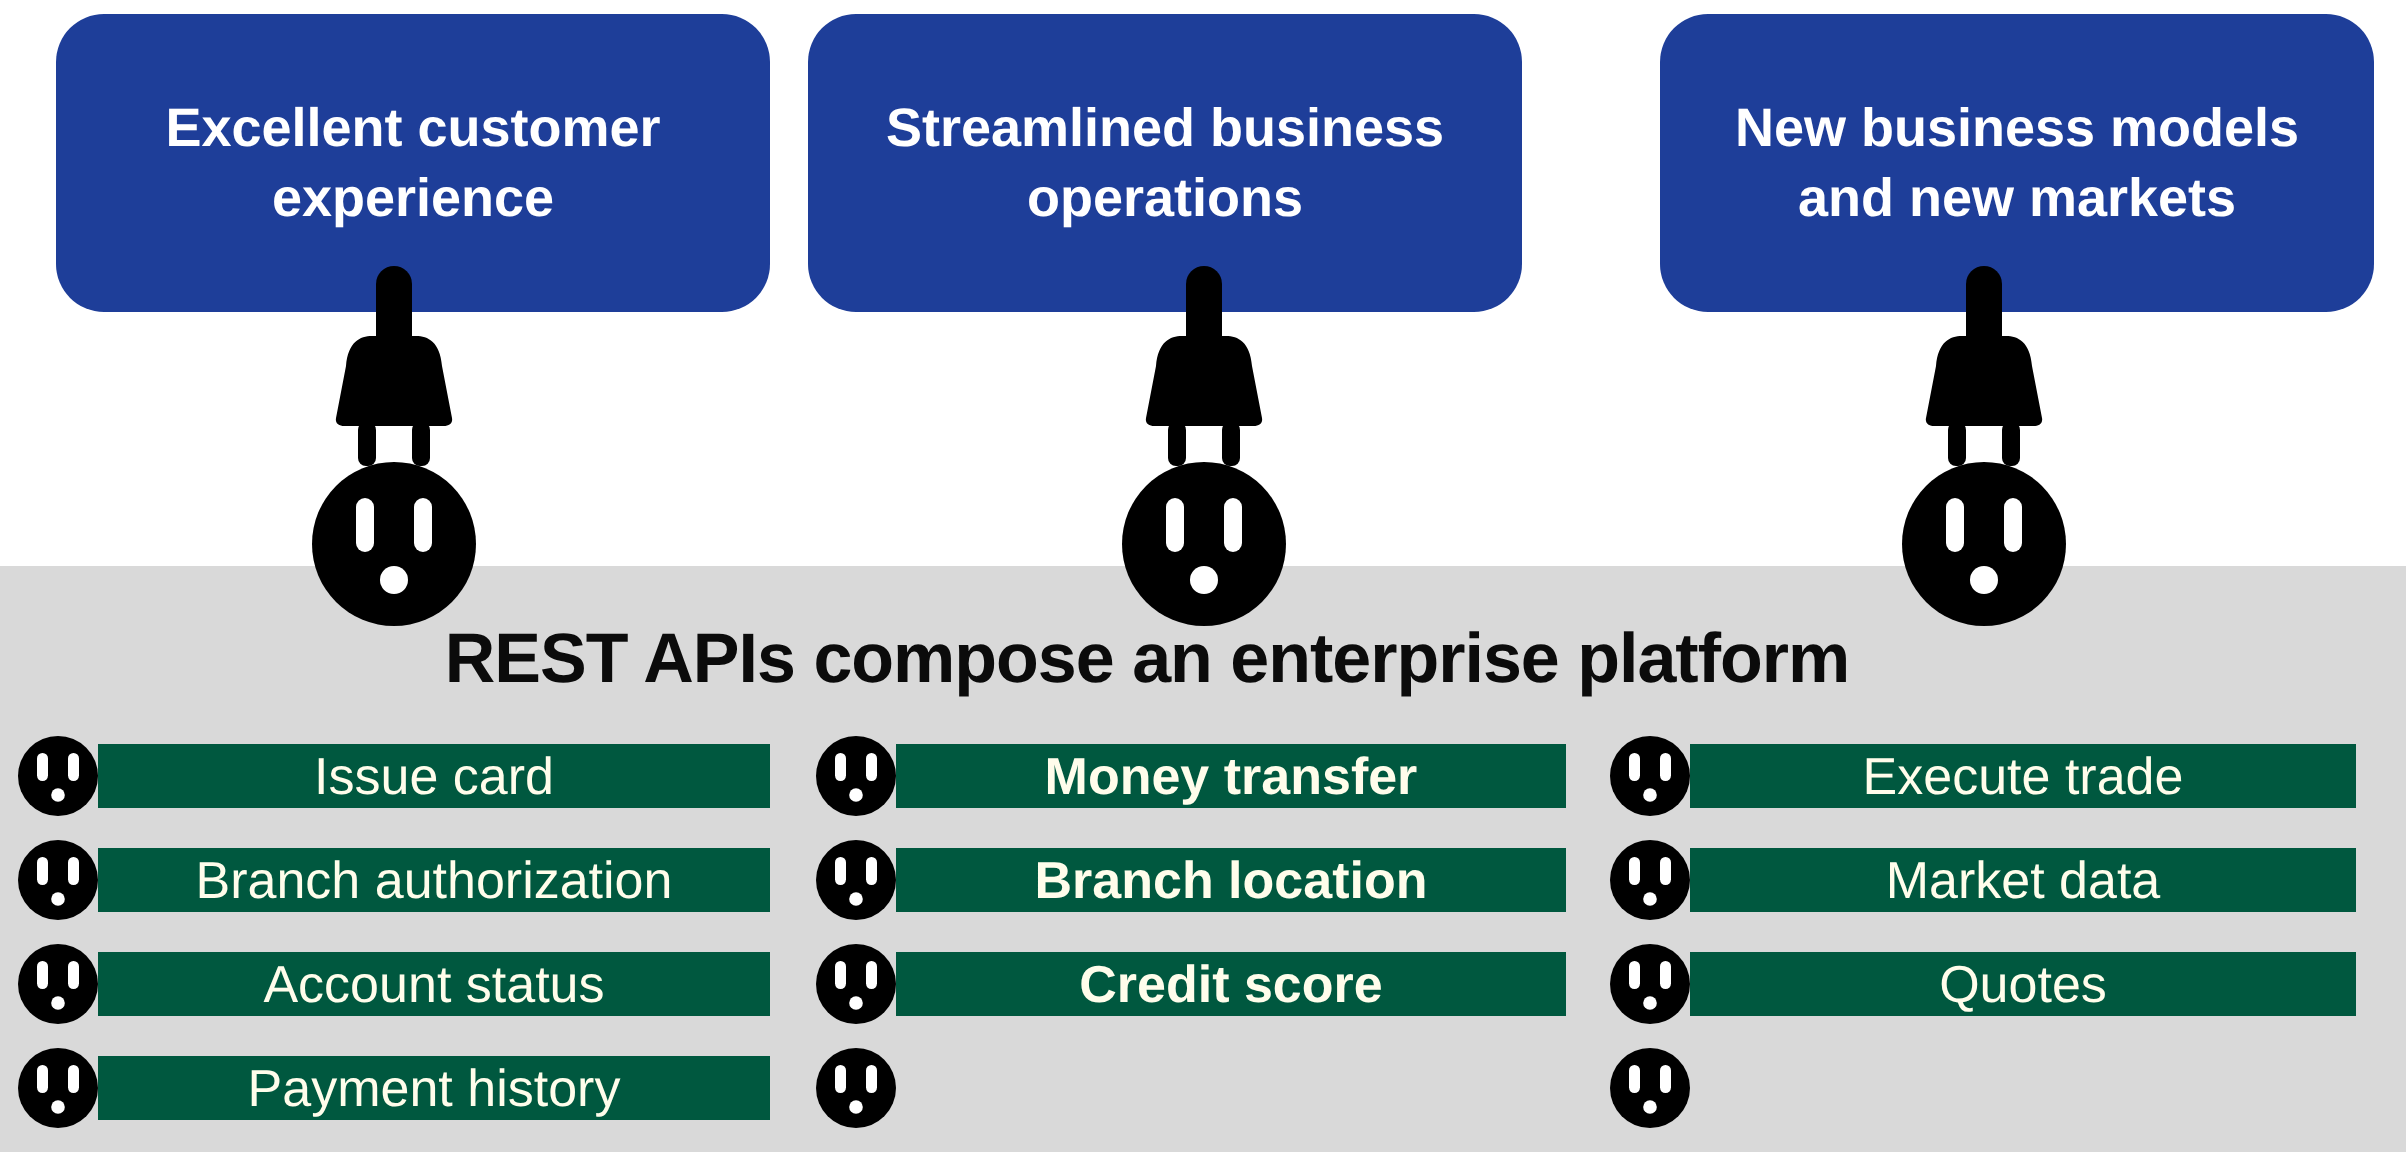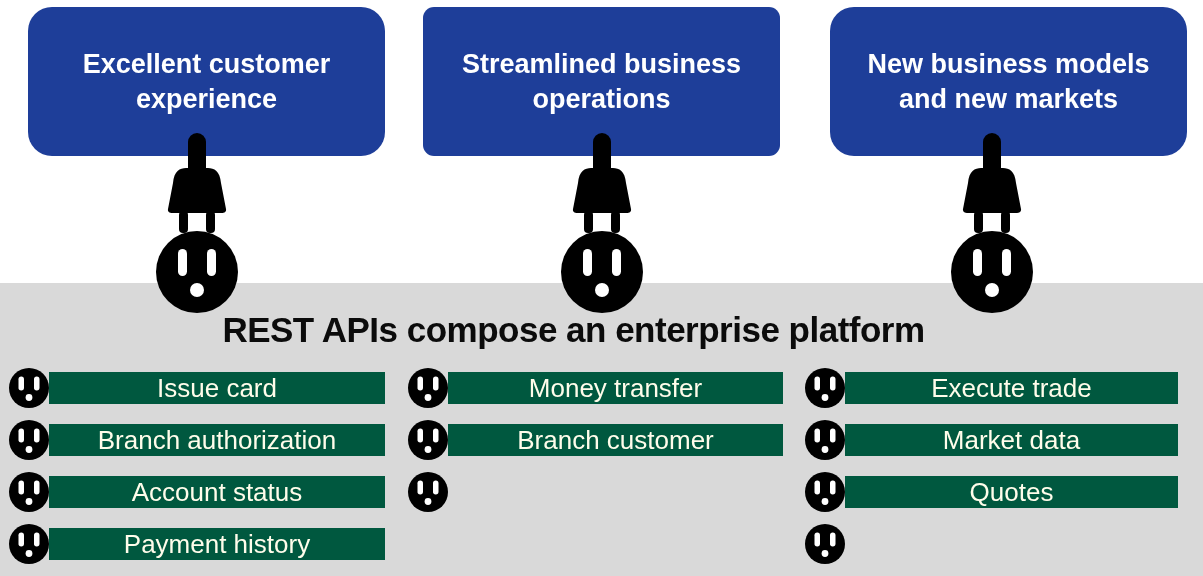--- a/index.html
+++ b/index.html
@@ -36,21 +36,21 @@
     text-align: center;
   }
   .benefit-box .benefit-label {
     color: #ffffff;
     font-weight: bold;
     font-size: 27px;
     line-height: 1.26;
     white-space: pre-line;
   }
   .benefit-1 { left: 28px; }
-  .benefit-2 { left: 423px; border-radius: 11px; }
+  .benefit-2 { left: 404px; }
   .benefit-3 { left: 818px; margin-left: 12px; }
 
   
   .connector {
     position: absolute;
     top: 133px;
     width: 90px;
     height: 180px;
   }
   .connector-1 { left: 152px; }
@@ -73,21 +73,21 @@
 
   
   .api-column {
     position: absolute;
     top: 368px;
     display: flex;
     flex-direction: column;
     gap: 12px;
   }
   .api-col-1 { left: 9px;   width: 376px; }
-  .api-col-2 { left: 408px; width: 375px; }
+  .api-col-2 { left: 408px; width: 375px; font-weight: bold; }
   .api-col-3 { left: 805px; width: 373px; }
 
   .api-row {
     display: flex;
     align-items: center;
     height: 40px;
   }
   .outlet-sm {
     width: 40px;
     height: 40px;
@@ -205,21 +205,29 @@
         </svg>
       <div class="api-bar">
           <span class="api-label">Money transfer</span>
         </div>
     </div>
     <div class="api-row">
       <svg class="outlet-sm" viewBox="0 0 40 40">
           <use href="#outlet-small-shape"></use>
         </svg>
       <div class="api-bar">
-          <span class="api-label">Branch customer</span>
+          <span class="api-label">Branch location</span>
+        </div>
+    </div>
+    <div class="api-row">
+      <svg class="outlet-sm" viewBox="0 0 40 40">
+          <use href="#outlet-small-shape"></use>
+        </svg>
+      <div class="api-bar">
+          <span class="api-label">Credit score</span>
         </div>
     </div>
     <div class="api-row">
       <svg class="outlet-sm" viewBox="0 0 40 40">
           <use href="#outlet-small-shape"></use>
         </svg>
     </div>
   </div>
 
   <div class="api-column api-col-3">

